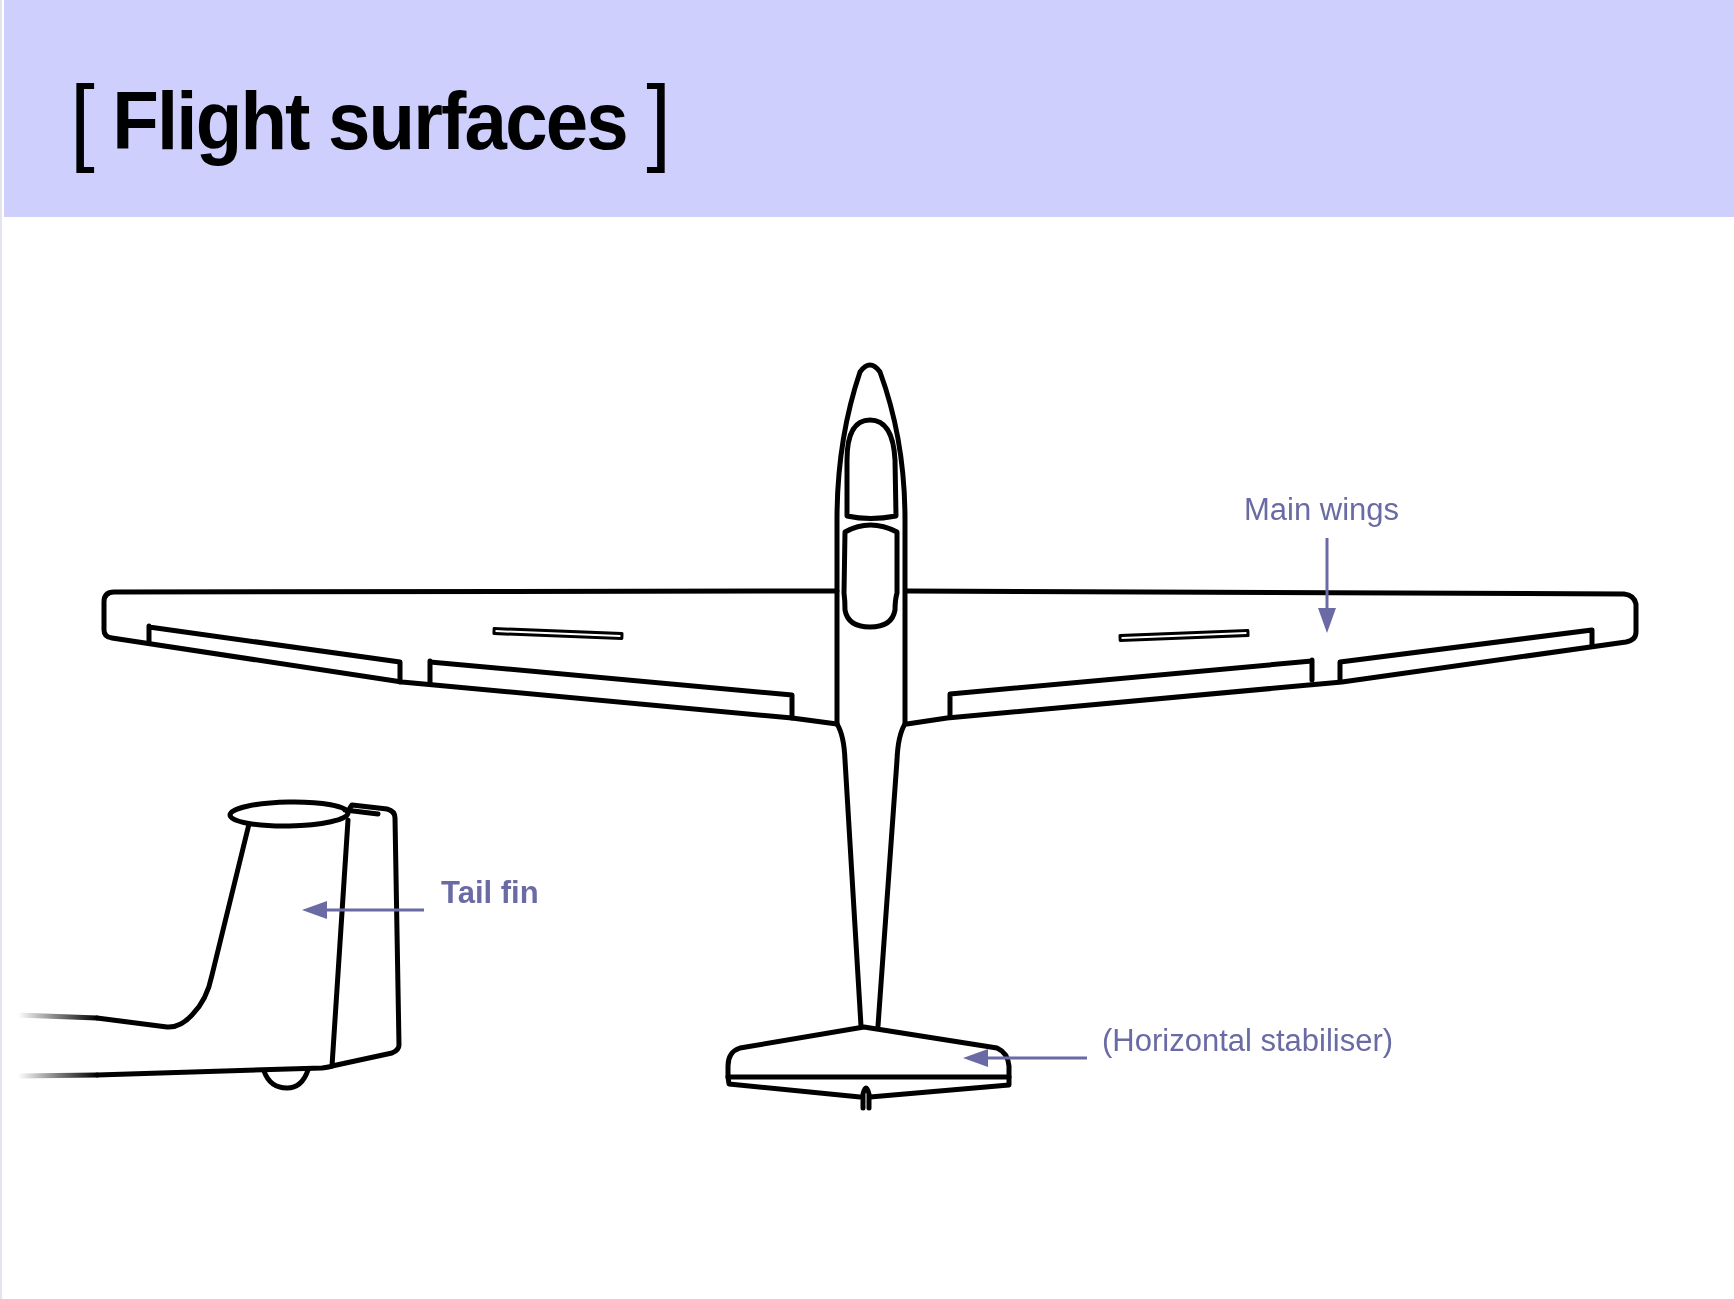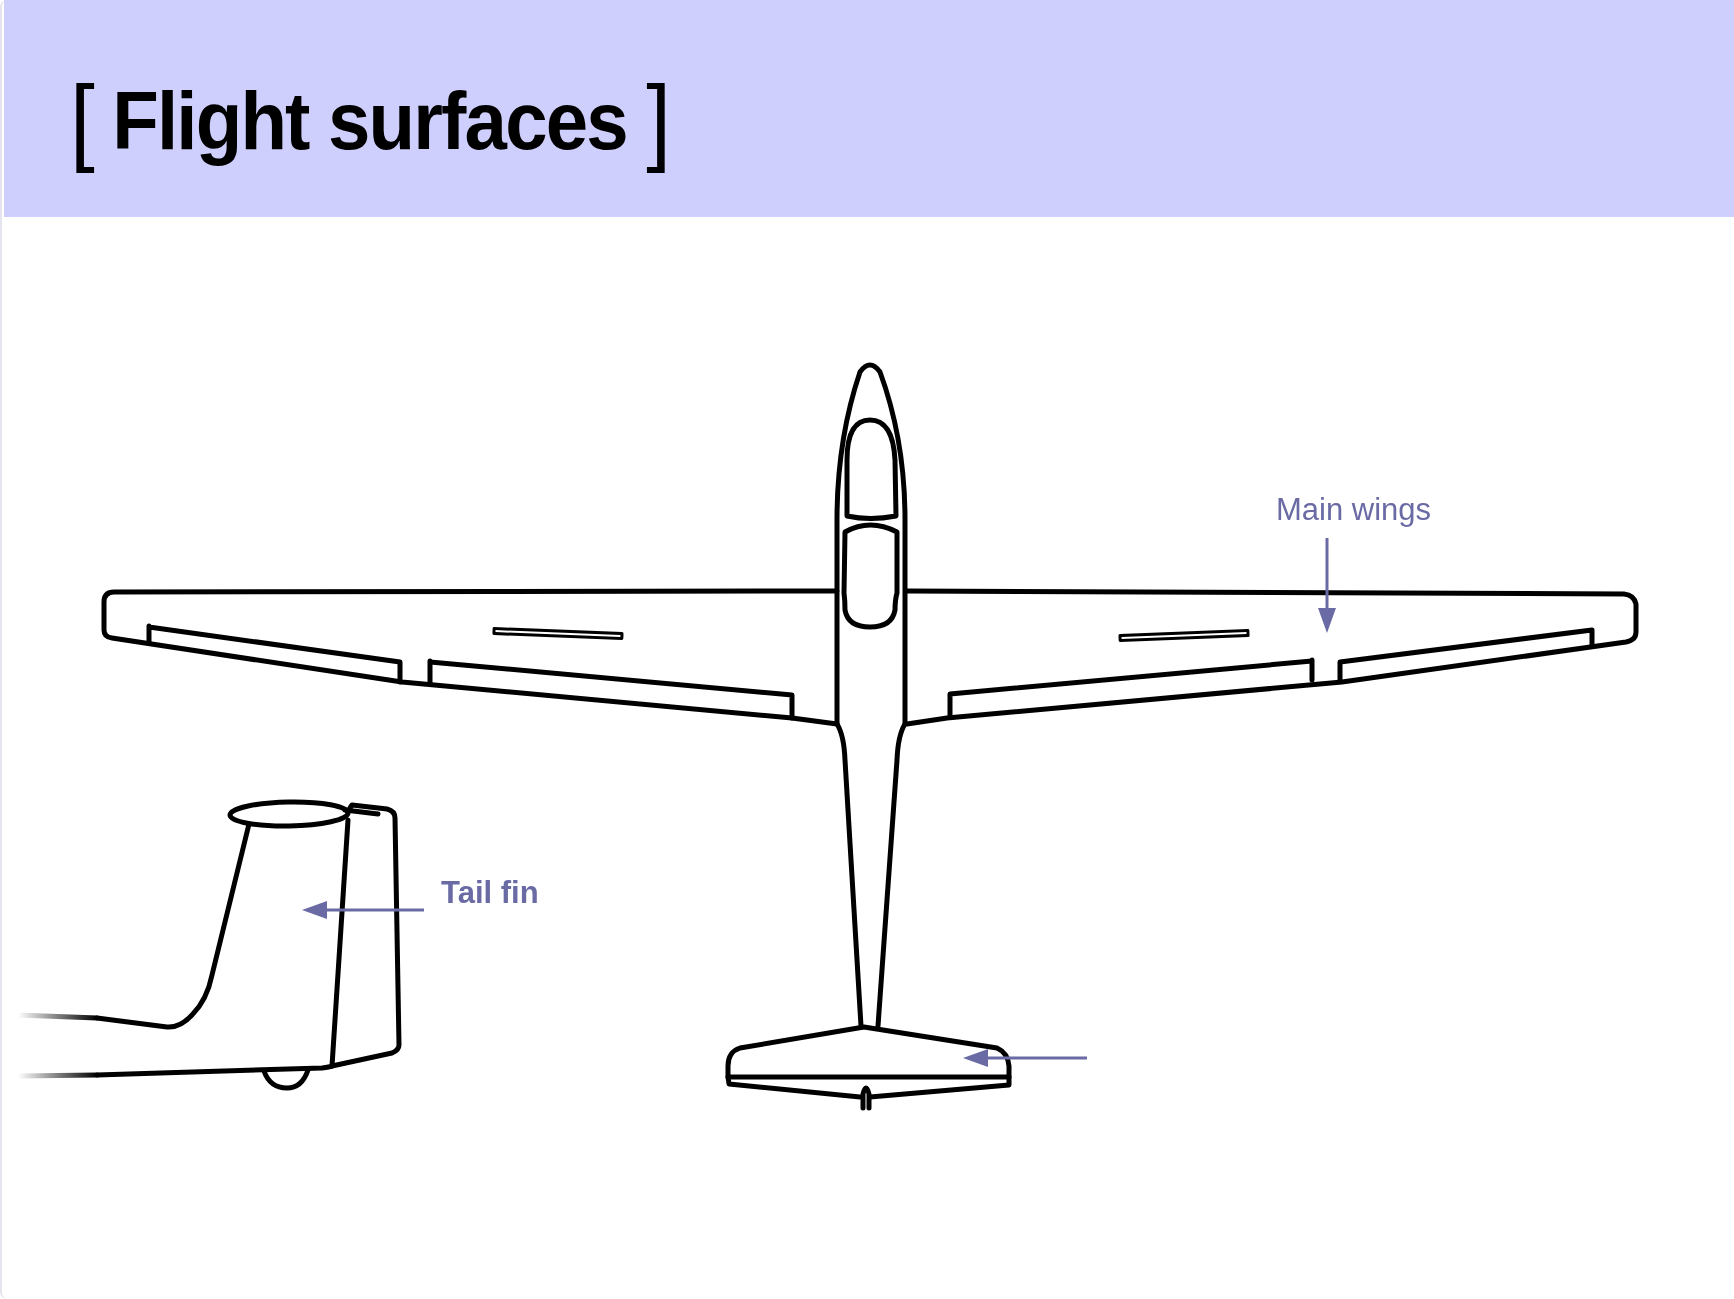--- a/index.html
+++ b/index.html
@@ -1,19 +1,19 @@
 <!DOCTYPE html>
 <html><head>
 <meta charset="utf-8">
 <style>
   html, body { margin:0; padding:0; background:#ffffff; }
   body { width:1734px; height:1299px; position:relative; overflow:hidden;
          font-family:"Liberation Sans", sans-serif; }
   .slide { position:absolute; left:0; top:0; width:1734px; height:1299px;
-           background:#ffffff; border-left:2px solid #e4e4ee; box-sizing:border-box;border-radius:7px; }
+           background:#ffffff; border-left:2px solid #e4e4ee; box-sizing:border-box; }
   .header { position:absolute; left:2px; top:0; width:1731px; height:217px; background:#cfcffd; }
   .title { position:absolute; left:66px; top:58px; margin:0; font-size:82px; font-weight:bold;
            color:#000000; letter-spacing:-2px; white-space:nowrap; line-height:1.2;
            transform:scaleX(0.93); transform-origin:left center; }
   .title .br { font-weight:normal; font-size:96px; position:relative; top:4px; }
   svg.diagram { position:absolute; left:0; top:0; }
   .label { position:absolute; color:#6a6aa5; font-size:31px; line-height:38px; white-space:nowrap; }
 </style>
 </head>
 <body>
@@ -83,19 +83,20 @@
         <line x1="322" y1="910" x2="422" y2="910" stroke-width="3"></line>
         <polygon points="300,910 325,901 325,919" stroke="none"></polygon>
       </g>
       <g>
         <line x1="984" y1="1058" x2="1085" y2="1058" stroke-width="3"></line>
         <polygon points="961,1058 986,1049 986,1067" stroke="none"></polygon>
       </g>
     </g>
   </svg>
 
-  <div class="label" style="left:1242px; top:491px;margin-left:32px;">Main wings</div>
+  <div class="label" style="left:1242px; top:491px;">Main wings</div>
   <div class="label" style="left:439px; top:874px;font-weight:bold;">
     <div>Tail fin</div>
   </div>
   <div class="label" style="left:1100px; top:1022px;">
+    <div>(Horizontal stabiliser)</div>
   </div>
 </div>
 
 </body></html>

